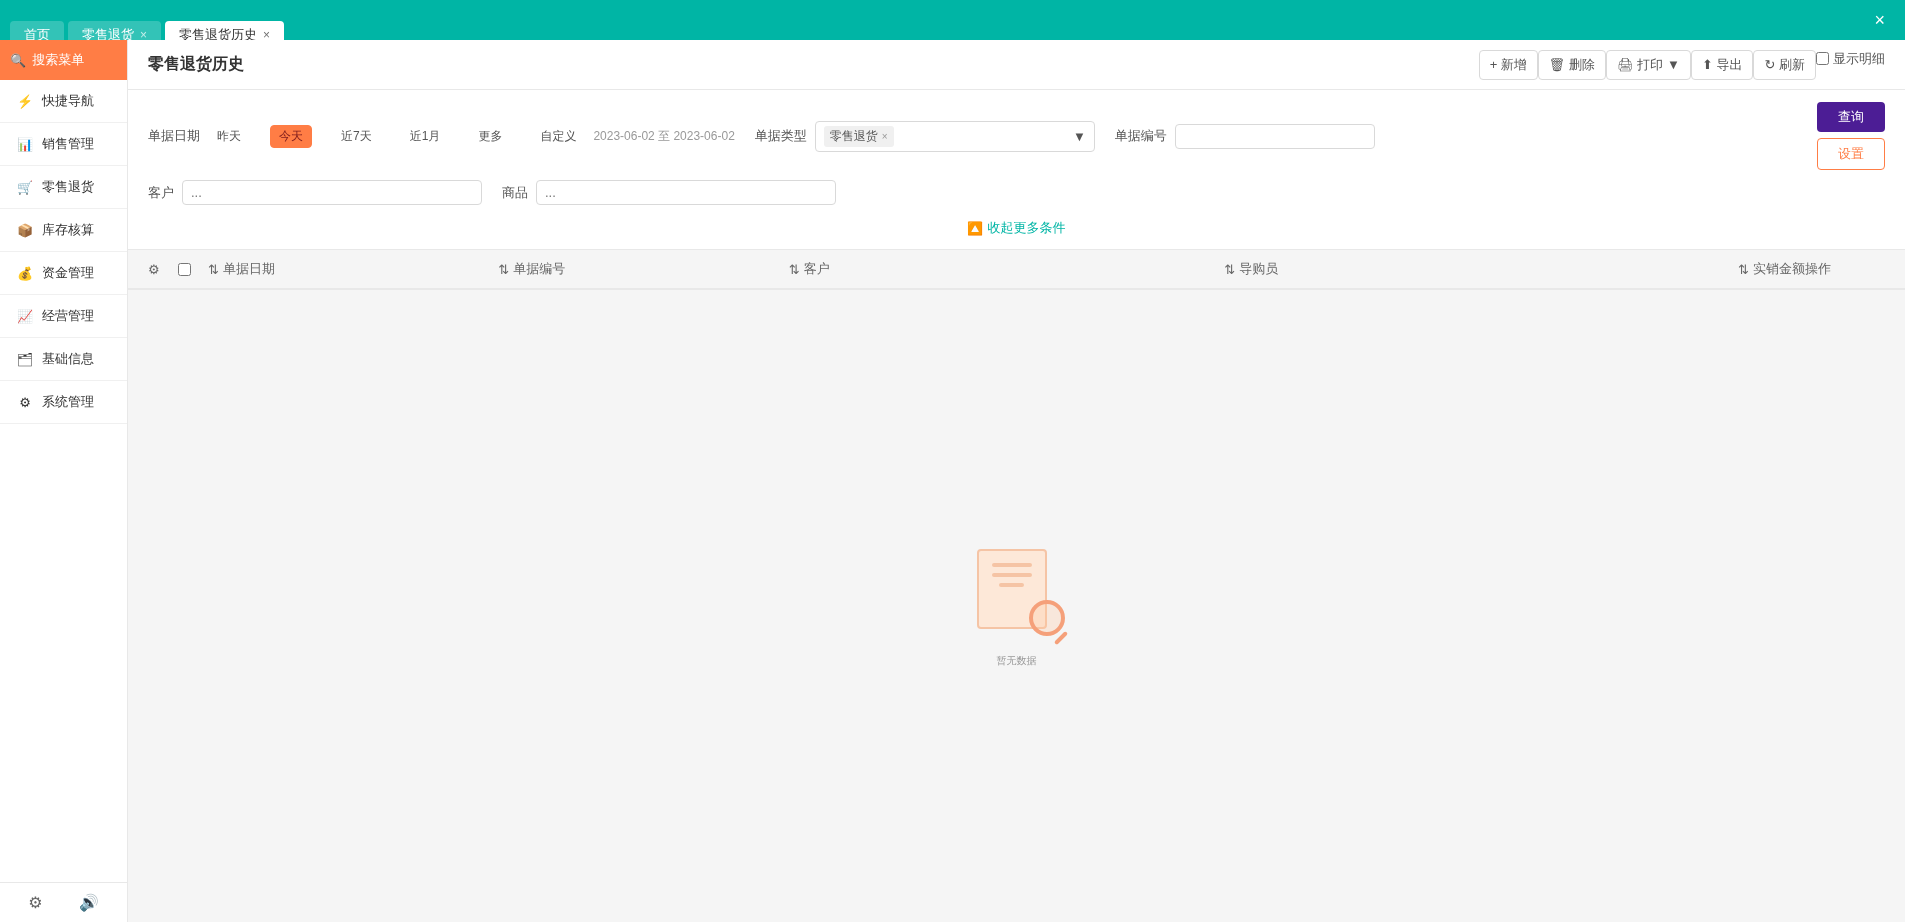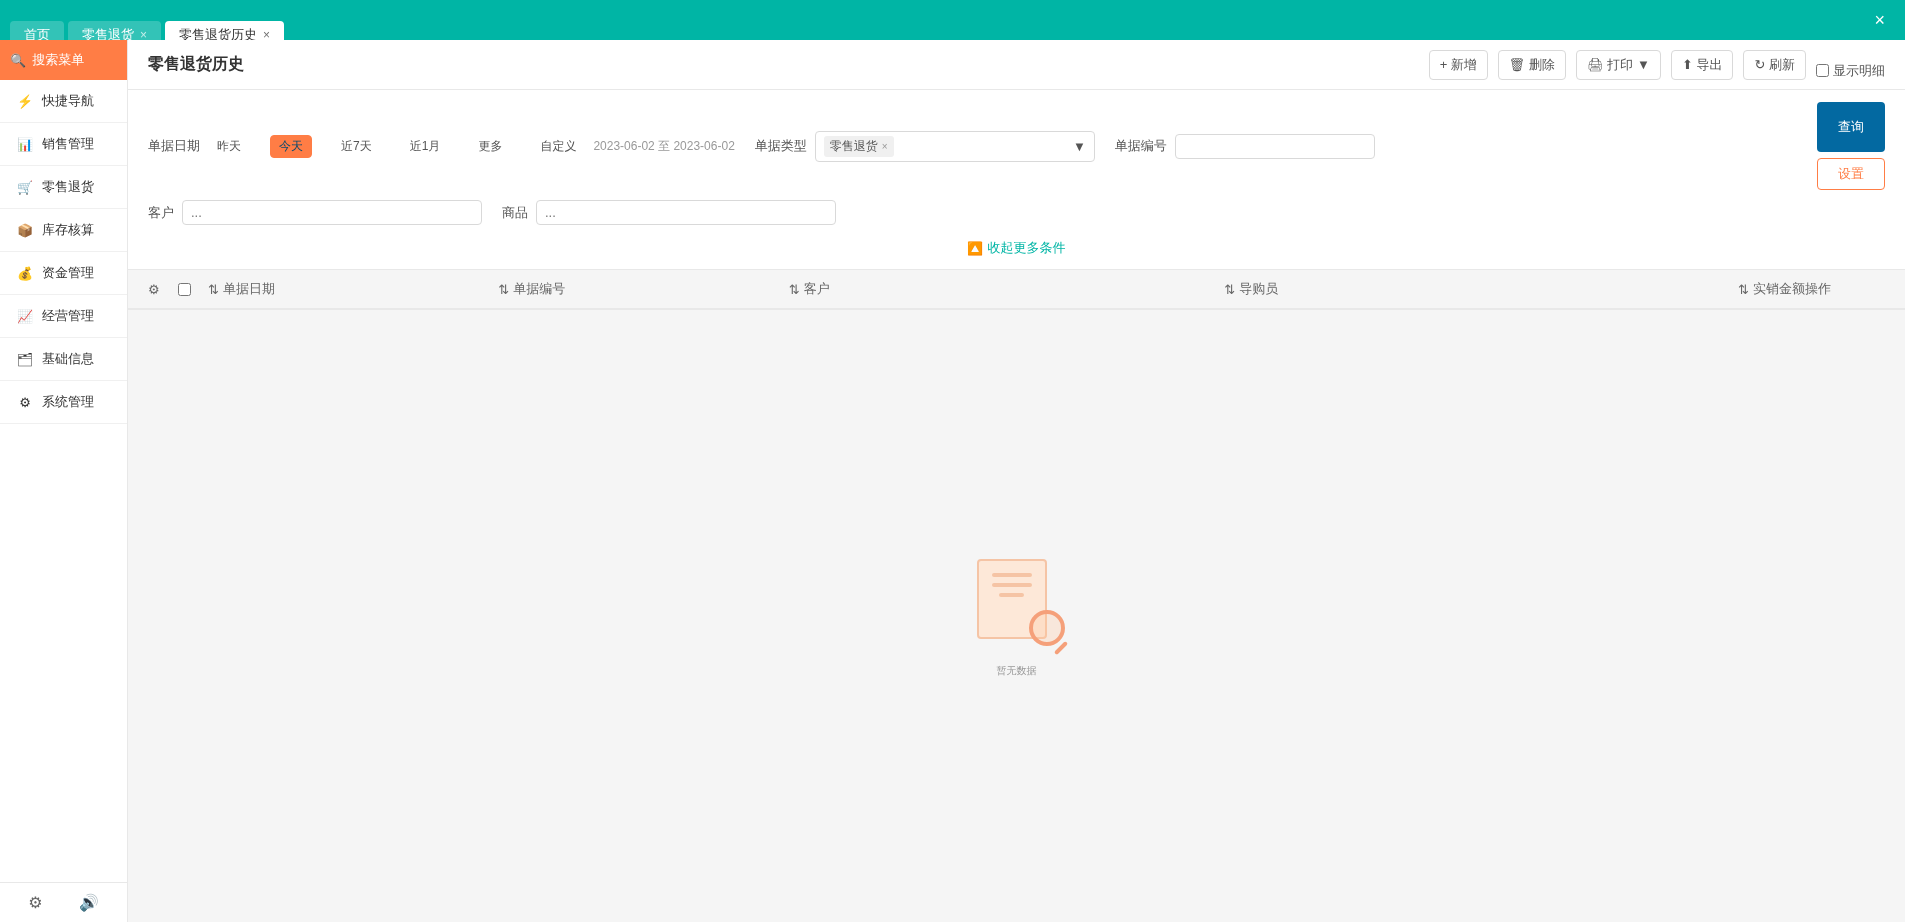--- a/index.html
+++ b/index.html
@@ -42,60 +42,60 @@
       padding: 10px; border-top: 1px solid #e8e8e8;
     }
     .sidebar-bottom-btn { cursor: pointer; font-size: 16px; color: #666; }
 
     
     .page-header {
       display: flex; align-items: center; justify-content: space-between;
       padding: 12px 20px; background: #fff; border-bottom: 1px solid #e8e8e8; height: 50px;
     }
     .page-title { font-size: 16px; font-weight: bold; color: #333; }
-    .header-actions { display: flex; align-items: flex-end; gap: 10px; }
+    .header-actions { display: flex; align-items: flex-start; }
     .action-btn {
       display: flex; align-items: center; gap: 4px; padding: 5px 10px;
       border: 1px solid #d9d9d9; border-radius: 4px; background: #fff;
       font-size: 13px; color: #555; cursor: pointer;
     }
     .checkbox-label { display: flex; align-items: center; gap: 4px; font-size: 13px; color: #555; }
 
     
     .filter-area {
       background: #fff; padding: 12px 20px; border-bottom: 1px solid #e8e8e8;
     }
     .filter-row { display: flex; align-items: center; gap: 20px; margin-bottom: 10px; flex-wrap: wrap; }
     .filter-item { display: flex; align-items: center; gap: 8px; font-size: 13px; color: #555; }
     .filter-label { white-space: nowrap; font-size: 13px; color: #555; }
     .date-range-buttons { display: flex; gap: 20px; }
     .date-btn {
       padding: 2px 8px; border-radius: 4px; font-size: 12px; cursor: pointer;
       border: 1px solid transparent; color: #555;
     }
-    .date-btn.active { background: #ff7d45; color: #0c4a6e; border-color: #ff7d45; }
+    .date-btn.active { background: #ff7d45; color: #7f1d1d; border-color: #ff7d45; }
     .date-range-text { font-size: 12px; color: #999; }
     .filter-select {
       display: flex; align-items: center; min-width: 200px; border: 1px solid #d9d9d9;
       border-radius: 4px; padding: 4px 8px; font-size: 13px; cursor: pointer;
       background: #fff; justify-content: space-between; gap: 6px;
     }
     .tag { display: flex; align-items: center; gap: 4px; background: #f0f0f0; border-radius: 3px; padding: 2px 6px; font-size: 12px; }
     .tag-close { cursor: pointer; font-size: 10px; color: #999; }
     .filter-input {
       border: 1px solid #d9d9d9; border-radius: 4px; padding: 4px 8px;
       font-size: 13px; outline: none; min-width: 200px;
     }
     .collapse-btn {
       display: flex; align-items: center; gap: 4px; color: #00b5a5; font-size: 13px;
       cursor: pointer; justify-content: center; margin-top: 4px;
     }
     .query-btn {
-      background: #0369a1; color: #fff; border: none; border-radius: 4px;
-      padding: 16px 20px; font-size: 13px; cursor: pointer;
+      background: #4c1d95; color: #fff; border: none; border-radius: 4px;
+      padding: 6px 20px; font-size: 13px; cursor: pointer;
     }
     .set-btn {
       background: #fff; color: #ff7d45; border: 1px solid #ff7d45; border-radius: 4px;
       padding: 6px 20px; font-size: 13px; cursor: pointer;
     }
     .filter-buttons { display: flex; flex-direction: column; gap: 6px; margin-left: auto; }
     .table-header {
       display: flex; align-items: center; background: #f5f5f5;
       border-bottom: 2px solid #e8e8e8; padding: 0 20px; height: 40px;
       font-size: 13px; color: #666; position: sticky; top: 0;

